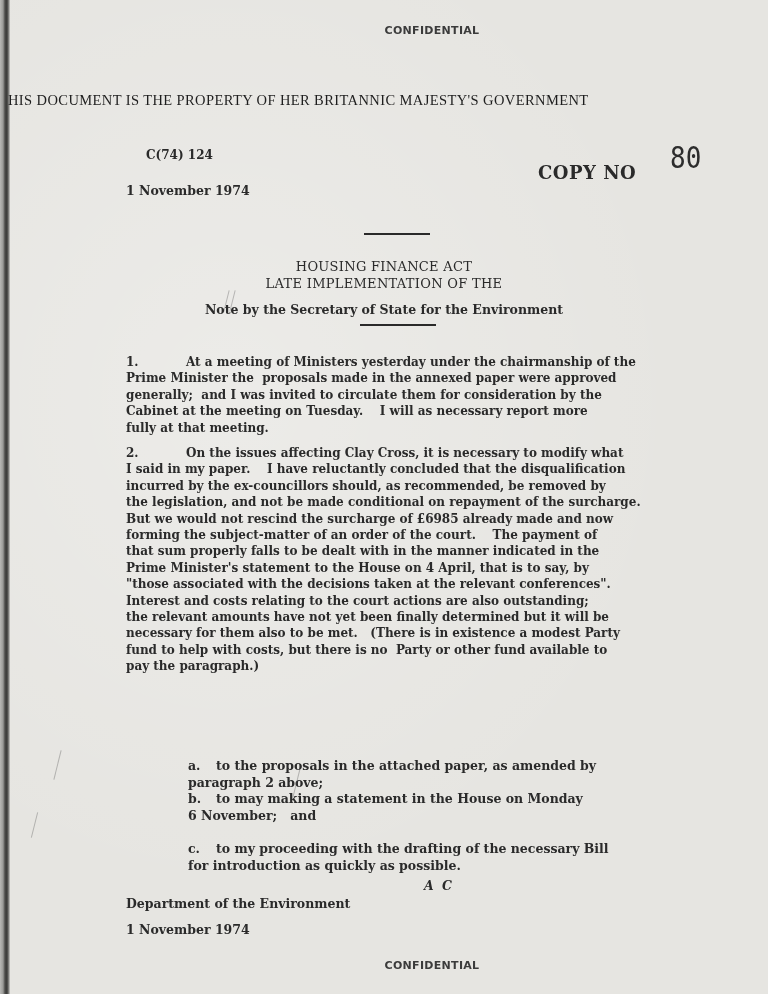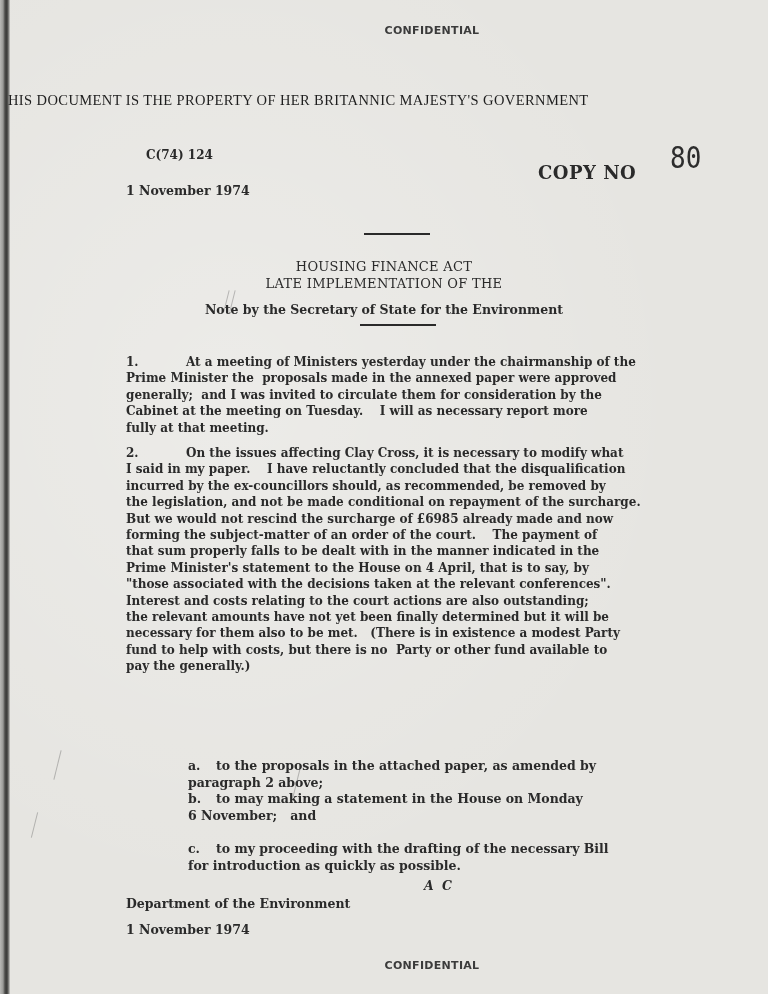--- a/index.html
+++ b/index.html
@@ -222,21 +222,21 @@
 <span>the legislation, and not be made conditional on repayment of the surcharge.</span>
 <span>But we would not rescind the surcharge of £6985 already made and now</span>
 <span>forming the subject-matter of an order of the court.    The payment of</span>
 <span>that sum properly falls to be dealt with in the manner indicated in the</span>
 <span>Prime Minister's statement to the House on 4 April, that is to say, by</span>
 <span>"those associated with the decisions taken at the relevant conferences".</span>
 <span>Interest and costs relating to the court actions are also outstanding;</span>
 <span>the relevant amounts have not yet been finally determined but it will be</span>
 <span>necessary for them also to be met.   (There is in existence a modest Party</span>
 <span>fund to help with costs, but there is no  Party or other fund available to</span>
-<span>pay the generally.)</span></div>
+<span>pay the paragraph.)</span></div>
 
 
   <div class="item ia"><span class="letter">a.</span><span>to the proposals in the attached paper, as amended by</span>
 <span>paragraph 2 above;</span></div>
 
   <div class="item ib"><span class="letter">b.</span><span>to may making a statement in the House on Monday</span>
 <span>6 November;   and</span></div>
 
   <div class="item ic"><span class="letter">c.</span><span>to my proceeding with the drafting of the necessary Bill</span>
 <span>for introduction as quickly as possible.</span></div>

